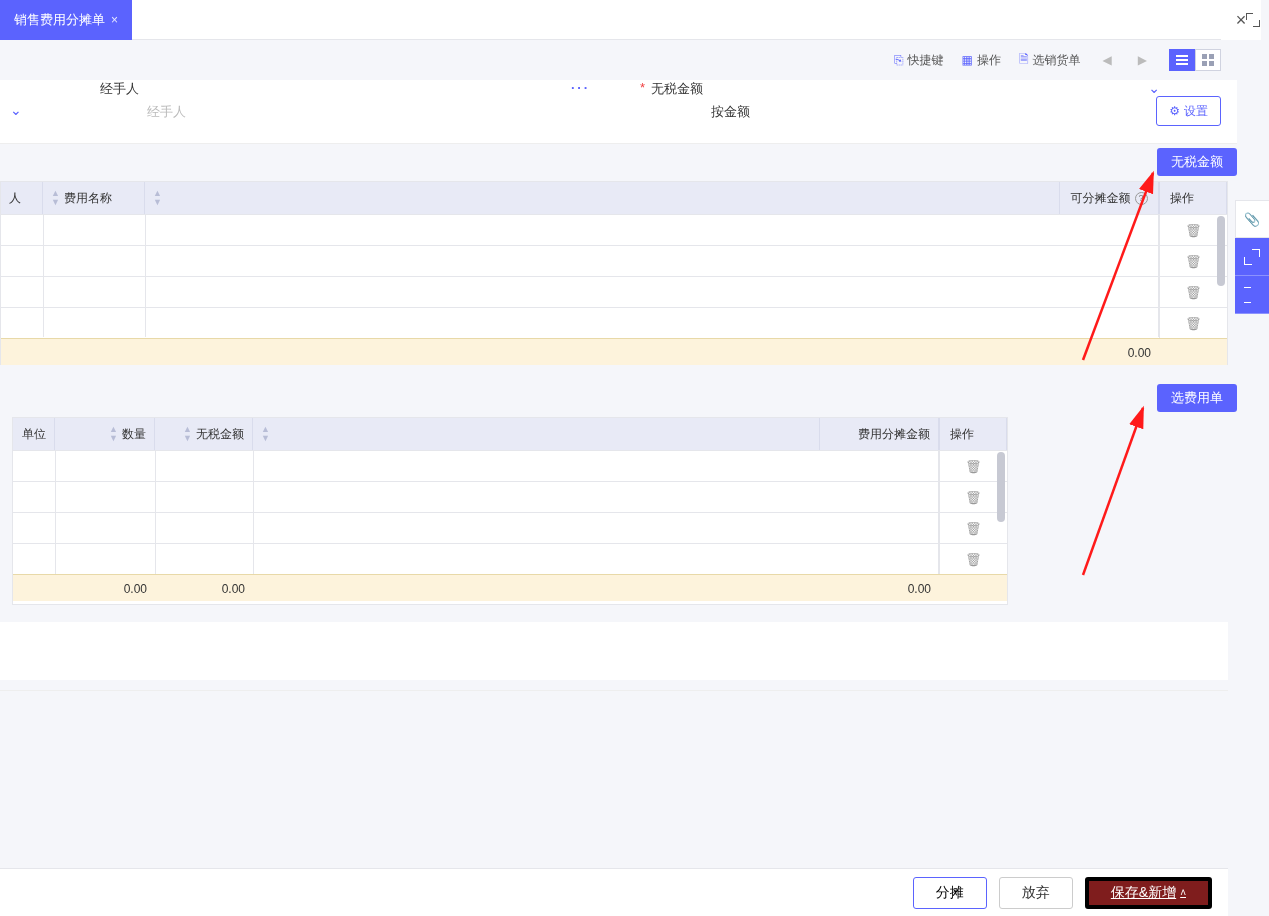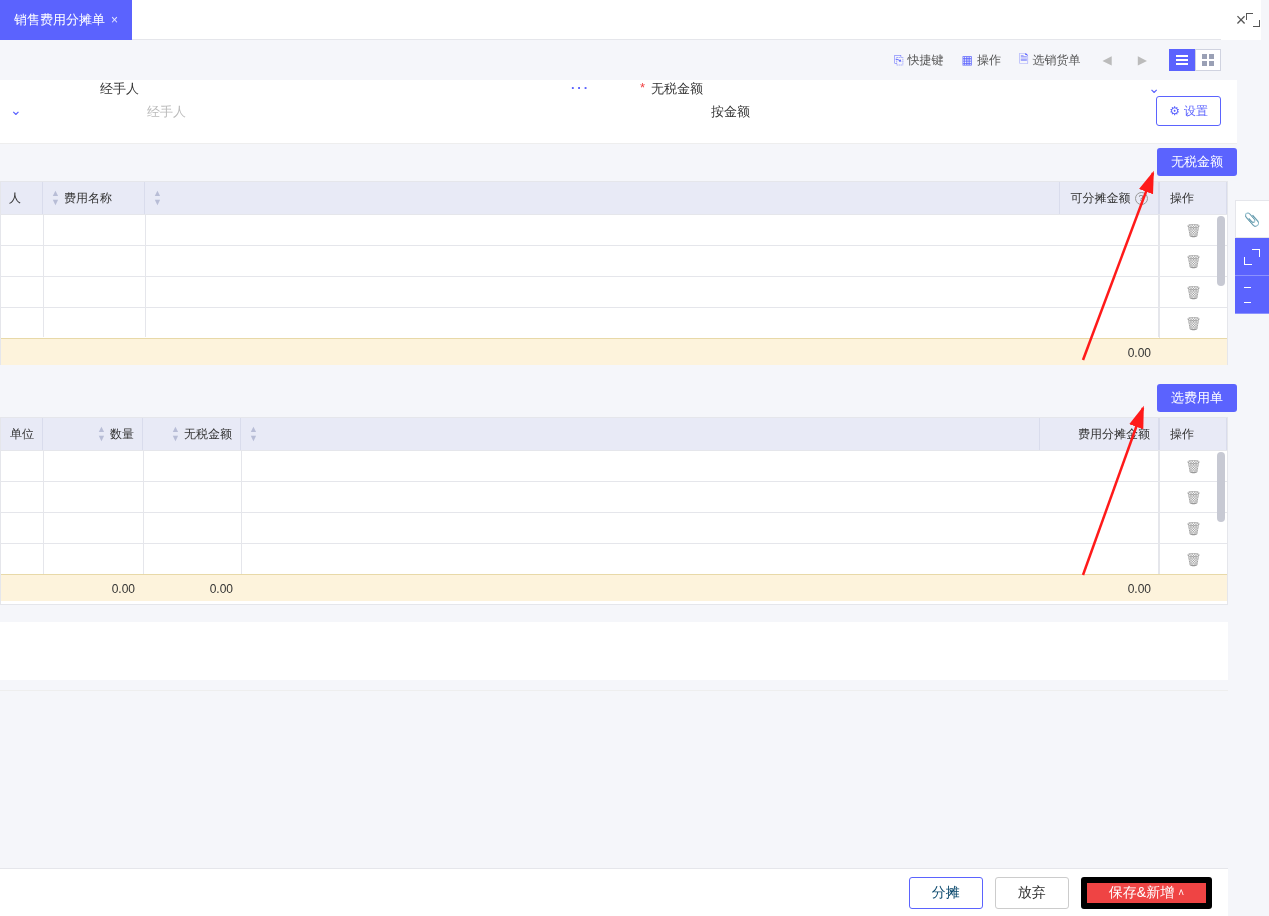--- a/index.html
+++ b/index.html
@@ -49,21 +49,21 @@
   .gear { display:inline-block; }
 
   
   .section-btn { position:absolute; height:28px; padding:0 14px; background:#5b63fe; color:#fff; border:none; border-radius:3px; font-size:13px; cursor:pointer; }
   .btn-selexp { top:148px; right:32px; }
   .btn-selsales { top:384px; right:32px; }
 
   
   .table { position:absolute; background:#fff; border:1px solid #e5e6eb; }
   .t1 { left:0; top:181px; width:1228px; height:184px; }
-  .t2 { left:0; top:417px; width:1228px; height:188px; }
+  .t2 { left:12px; top:417px; width:996px; height:188px; }
   .thead { height:32px; background:#e8eaf6; display:flex; align-items:center; font-size:12px; color:#333; position:relative; }
   .th { height:32px; display:flex; align-items:center; border-right:1px solid #d9dcec; padding:0 8px; position:relative; }
   .sort { color:#b8bdd6; font-size:9px; line-height:9px; display:flex; flex-direction:column; margin-right:4px; }
   .help { display:inline-flex; width:13px; height:13px; border:1px solid #999; border-radius:50%; align-items:center; justify-content:center; font-size:9px; color:#777; margin-left:4px;}
   .th-op { position:absolute; right:0; top:0; width:68px; border-left:1px solid #d9dcec; border-right:none; justify-content:flex-start; padding-left:10px;}
   .tbody-row { height:31px; border-top:1px solid #e5e6eb; position:relative; }
   .op-cell { position:absolute; right:0; top:0; width:68px; height:100%; border-left:1px solid #e5e6eb; display:flex; align-items:center; justify-content:center; }
   .trash { color:#999; cursor:pointer; }
   .tfoot { height:27px; background:#fdf3dc; border-top:1px solid #e8d9a8; position:relative; font-size:12px; }
   .tfoot .val { position:absolute; top:0; height:27px; display:flex; align-items:center; justify-content:flex-end; padding-right:8px; font-weight:normal; }
@@ -82,23 +82,23 @@
   .t2 .c3 { flex:1; }
   .t2 .c-amt2 { position:absolute; right:68px; top:0; width:120px; justify-content:flex-end; border-right:1px solid #d9dcec; border-left:1px solid #d9dcec;}
 
   
   .blank1 { position:absolute; left:0; top:622px; width:1228px; height:58px; background:#fff;}
   .blank2 { position:absolute; left:0; top:690px; width:1228px; height:180px; background:#f5f6fa; border-top:1px solid #eee;}
 
   
   .footer { position:absolute; left:0; bottom:0; width:1228px; height:48px; background:#fff; border-top:1px solid #e5e6eb; display:flex; align-items:center; justify-content:flex-end; padding-right:16px; gap:12px; }
   .btn { height:32px; padding:0 22px; border-radius:3px; font-size:14px; cursor:pointer; display:flex; align-items:center; gap:4px;}
-  .btn-outline { background:#fff; border:1px solid #5b63fe; color:#0c4a6e; }
+  .btn-outline { background:#fff; border:1px solid #5b63fe; color:#000000; }
   .btn-plain { background:#fff; border:1px solid #ccc; color:#333; }
-  .btn-primary { background:#ef4444; border:6px solid #000000; color:#fff; }
+  .btn-primary { background:#7f1d1d; border:4px solid #000000; color:#fff;text-decoration:underline; }
   .chev-up { font-size:10px; }
 
   
   .dock { position:absolute; right:0; top:200px; width:34px; }
   .dock-item { width:34px; height:38px; display:flex; align-items:center; justify-content:center; background:#5b63fe; color:#fff; border-bottom:1px solid rgba(255,255,255,.3); cursor:pointer;}
   .dock-clip { width:34px; height:38px; display:flex; align-items:center; justify-content:center; background:#fff; color:#888; border:1px solid #e5e6eb; border-right:none; cursor:pointer;}
   .expand-icon { position:relative; width:16px; height:16px; }
   .expand-icon::before, .expand-icon::after { content:""; position:absolute; width:7px; height:7px; border:1.5px solid #fff; }
   .expand-icon::before { top:0; right:0; border-left:none; border-bottom:none; }
   .expand-icon::after { bottom:0; left:0; border-right:none; border-top:none; }

